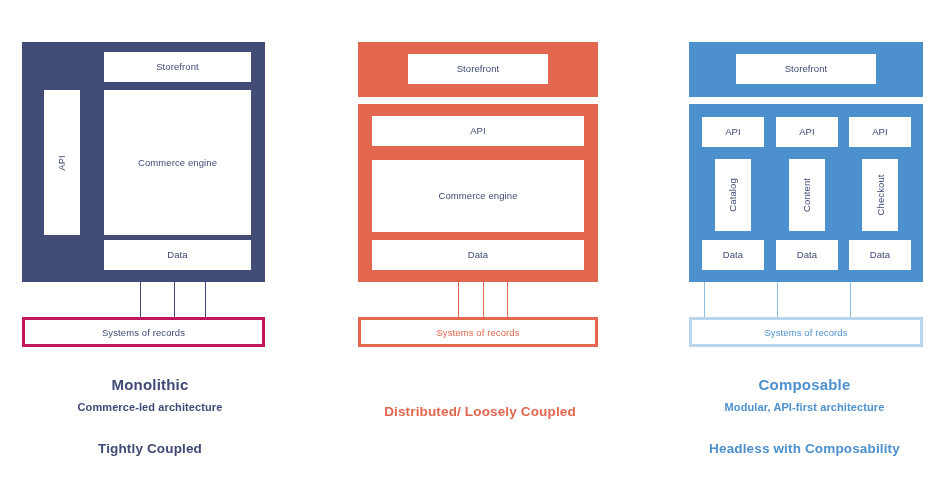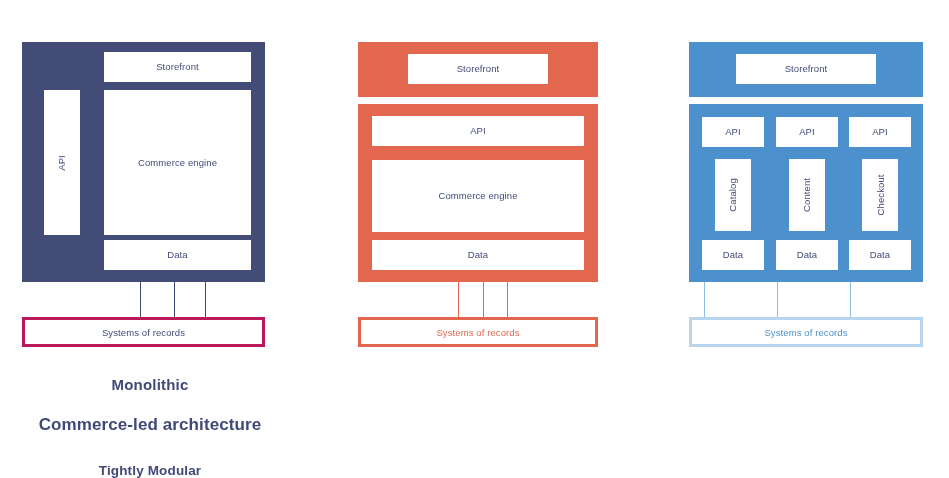--- a/index.html
+++ b/index.html
@@ -82,24 +82,24 @@
     left: 0;
     width: 100%;
     text-align: center;
   }
   .cap-title {
     font-size: 15px;
     font-weight: bold;
     letter-spacing: .2px;
   }
   .cap-sub {
-    font-size: 17px;
+    font-size: 11px;
     font-weight: bold;
     letter-spacing: .1px;
-    margin-top: 22px;
+    margin-top: 8px;
   }
   .cap-coupling {
     font-size: 13.5px;
     font-weight: bold;
     letter-spacing: .15px;
     margin-top: 27px;
     line-height: 1.35;
   }
 
   
@@ -211,21 +211,21 @@
 
     <div class="conn" id="mono-c1"></div>
     <div class="conn" id="mono-c2"></div>
     <div class="conn" id="mono-c3"></div>
 
     <div class="sor" id="mono-sor">Systems of records</div>
 
     <div class="captions" id="mono-captions">
       <div class="cap-title">Monolithic</div>
       <div class="cap-sub">Commerce-led architecture</div>
-      <div class="cap-coupling">Tightly Modular</div>
+      <div class="cap-coupling">Tightly Coupled</div>
     </div>
   </div>
 
   <div class="column" id="col-headless">
 
     <div class="block" id="head-block-top"></div>
     <div class="block" id="head-block-bot"></div>
 
     <div class="wbox" id="head-storefront">Storefront</div>
 
@@ -235,20 +235,21 @@
 
     <div class="wbox" id="head-data">Data</div>
 
     <div class="conn" id="head-c1"></div>
     <div class="conn" id="head-c2"></div>
     <div class="conn" id="head-c3"></div>
 
     <div class="sor" id="head-sor">Systems of records</div>
 
     <div class="captions" id="head-captions">
+      <div class="cap-coupling">Distributed/ Loosely Coupled</div>
     </div>
   </div>
 
   <div class="column" id="col-composable">
 
     <div class="block" id="comp-block-top"></div>
     <div class="block" id="comp-block-bot"></div>
 
     <div class="wbox" id="comp-storefront">Storefront</div>
 
@@ -270,16 +271,19 @@
     <div class="wbox comp-data comp-col2">Data</div>
     <div class="wbox comp-data comp-col3">Data</div>
 
     <div class="conn" id="comp-c1"></div>
     <div class="conn" id="comp-c2"></div>
     <div class="conn" id="comp-c3"></div>
 
     <div class="sor" id="comp-sor">Systems of records</div>
 
     <div class="captions" id="comp-captions">
+      <div class="cap-title">Composable</div>
+      <div class="cap-sub">Modular, API-first architecture</div>
+      <div class="cap-coupling">Headless with Composability</div>
     </div>
   </div>
 
 </div>
 
 </body></html>

